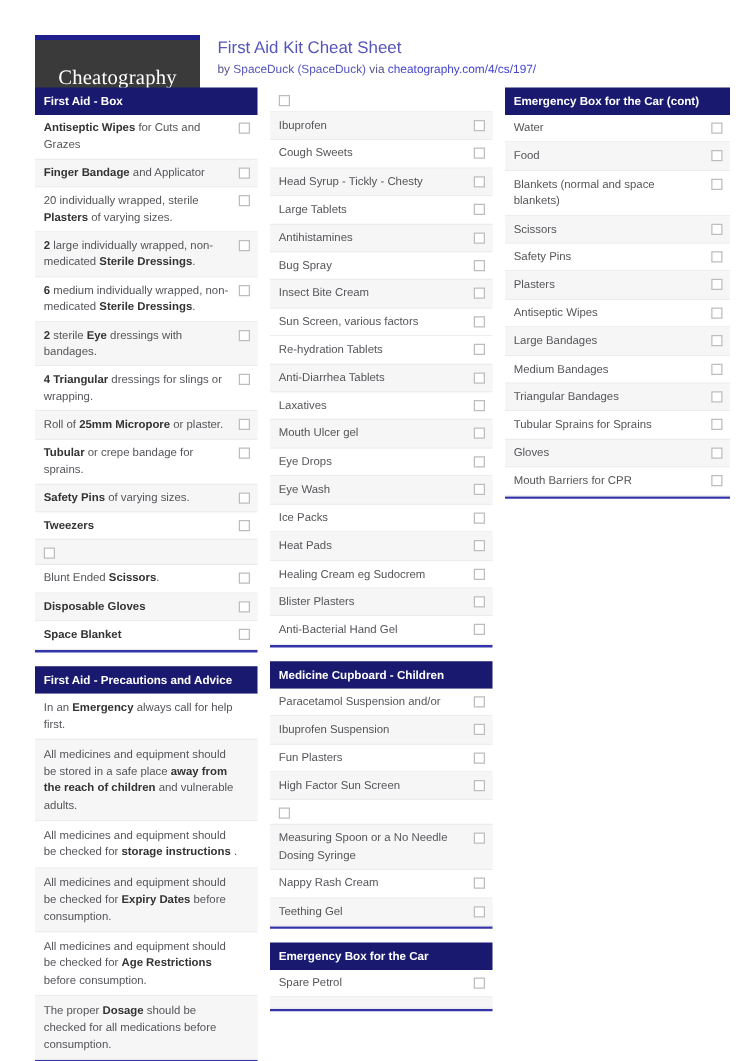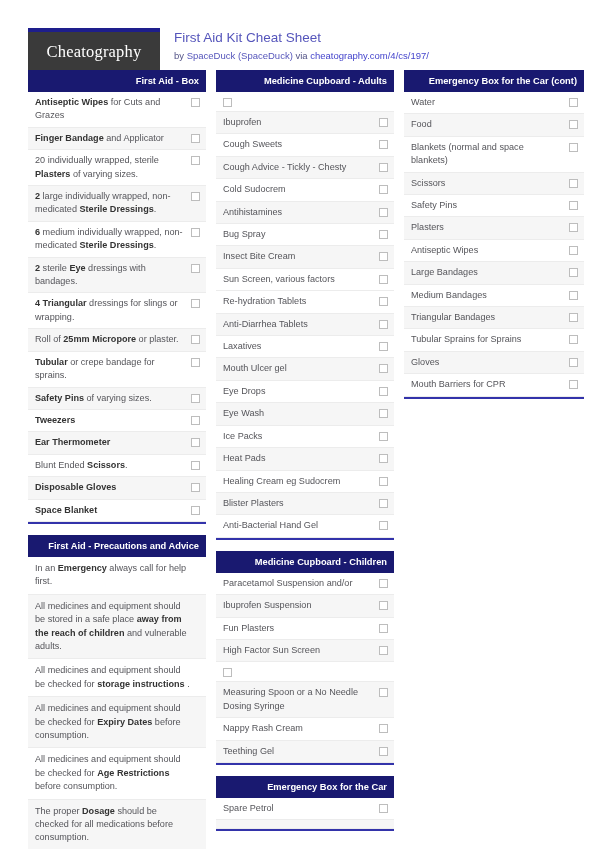--- a/index.html
+++ b/index.html
@@ -11,21 +11,21 @@
     -webkit-font-smoothing: antialiased;
   }
   .page { position: relative; width: 600px; height: 849px; padding: 0 28px; }
 
   
   .header { display: flex; align-items: flex-start; padding-top: 28px; height: 62px; }
   .logo-box {
     width: 132px; height: 44px;
     background: #3a3a3a;
     border-top: 4px solid #1e1e8c;
-    display: flex; align-items: center; justify-content: center;
+    display: flex; align-items: flex-end; justify-content: center;
     flex: 0 0 132px;
   }
   .logo-text {
     font-family: "Liberation Serif", serif;
     color: #ffffff; font-size: 16.5px; letter-spacing: .2px;
   }
   .header-titles { padding-left: 14px; padding-top: 1px; }
   .sheet-title { font-size: 13.5px; color: #5555bb; line-height: 17px; }
   .byline { font-size: 9.5px; color: #5555bb; line-height: 15px; margin-top: 2px; }
   .byline .plain { color: #555588; }
@@ -33,21 +33,21 @@
 
   
   .columns { display: flex; gap: 10px; margin-top: 8px; align-items: flex-start; }
   .col { width: 178px; flex: 0 0 178px; }
   .col.wide { width: 180px; flex: 0 0 180px; }
 
   .table { margin-bottom: 11px; border-bottom: 2px solid #3333aa; }
   .table-head {
     background: #191970; color: #ffffff;
     font-size: 9.3px; font-weight: bold;
-    padding: 5px 7px 5px 7px; line-height: 12px; text-align: right;
+    padding: 5px 7px 5px 7px; line-height: 12px;
   }
   .row {
     display: flex; align-items: flex-start;
     font-size: 9.1px; color: #55555a; line-height: 13.4px;
     padding: 4px 6px 4px 7px;
     border-bottom: 1px solid #ececec;
     background: #ffffff;
   }
   .row.alt { background: #f6f6f6; }
   .row .cell { flex: 1 1 auto; padding-right: 6px; }
@@ -118,21 +118,20 @@
           </div>
           <div class="row alt">
             <div class="cell"><b>Safety Pins</b> of varying sizes.</div>
             <span class="cb"></span>
           </div>
           <div class="row">
             <div class="cell"><b>Tweezers</b></div>
             <span class="cb"></span>
           </div>
           <div class="row alt">
-            <div class="cell"><b>Ear Thermometer</b></div>
             <span class="cb"></span>
           </div>
           <div class="row">
             <div class="cell">Blunt Ended <b>Scissors</b>.</div>
             <span class="cb"></span>
           </div>
           <div class="row alt">
             <div class="cell"><b>Disposable Gloves</b></div>
             <span class="cb"></span>
           </div>
@@ -158,38 +157,37 @@
           <div class="row note">
             <div class="cell">All medicines and equipment should be checked for <b>Age Restrictions</b> before consumption.</div>
           </div>
           <div class="row alt note">
             <div class="cell">The proper <b>Dosage</b> should be checked for all medications before consumption.</div>
           </div>
         </div>
       </div>
     <div class="col" id="col1">
         <div class="table">
-          <div class="table-head">Medicine Cupboard - Adults</div>
           <div class="row">
             <span class="cb"></span>
           </div>
           <div class="row alt">
             <div class="cell">Ibuprofen</div>
             <span class="cb"></span>
           </div>
           <div class="row">
             <div class="cell">Cough Sweets</div>
             <span class="cb"></span>
           </div>
           <div class="row alt">
-            <div class="cell">Cough Advice - Tickly - Chesty</div>
-            <span class="cb"></span>
-          </div>
-          <div class="row">
-            <div class="cell">Cold Sudocrem</div>
+            <div class="cell">Head Syrup - Tickly - Chesty</div>
+            <span class="cb"></span>
+          </div>
+          <div class="row">
+            <div class="cell">Large Tablets</div>
             <span class="cb"></span>
           </div>
           <div class="row alt">
             <div class="cell">Antihistamines</div>
             <span class="cb"></span>
           </div>
           <div class="row">
             <div class="cell">Bug Spray</div>
             <span class="cb"></span>
           </div>

